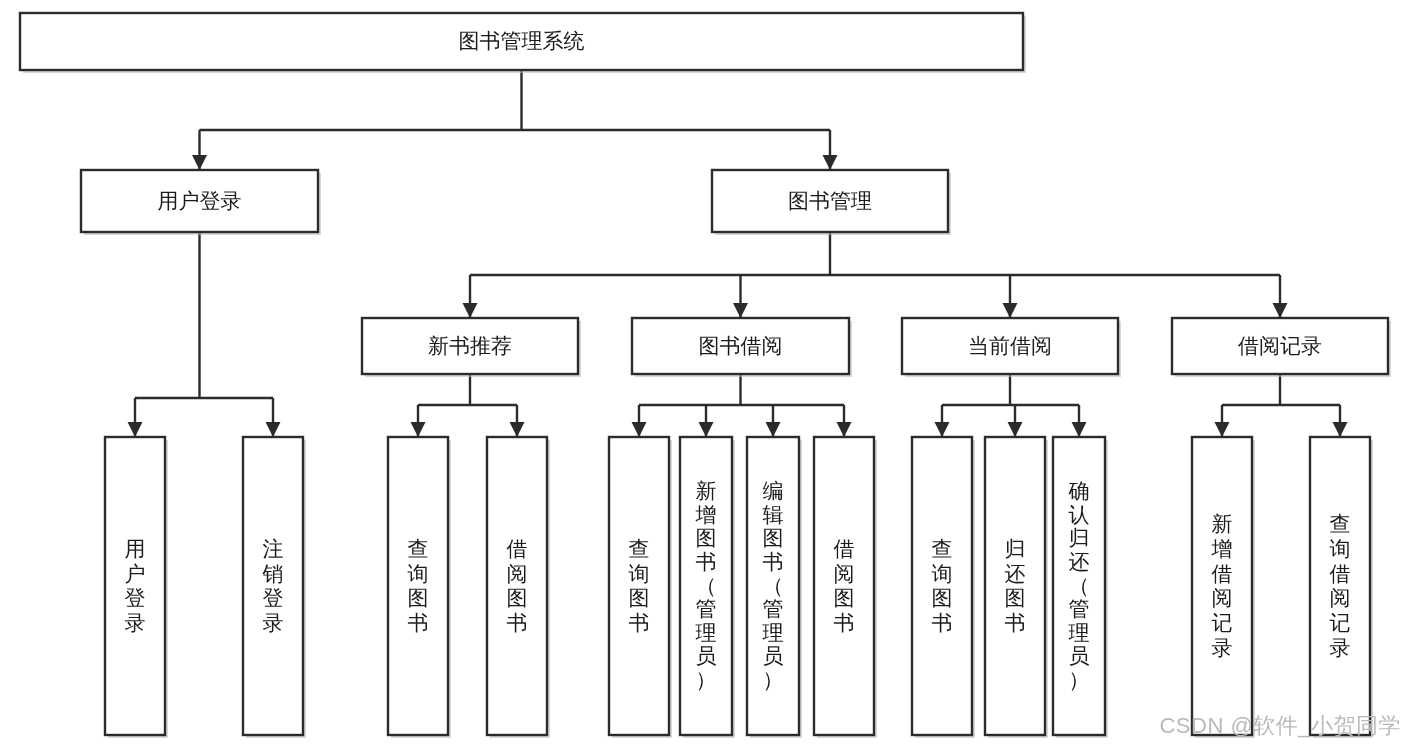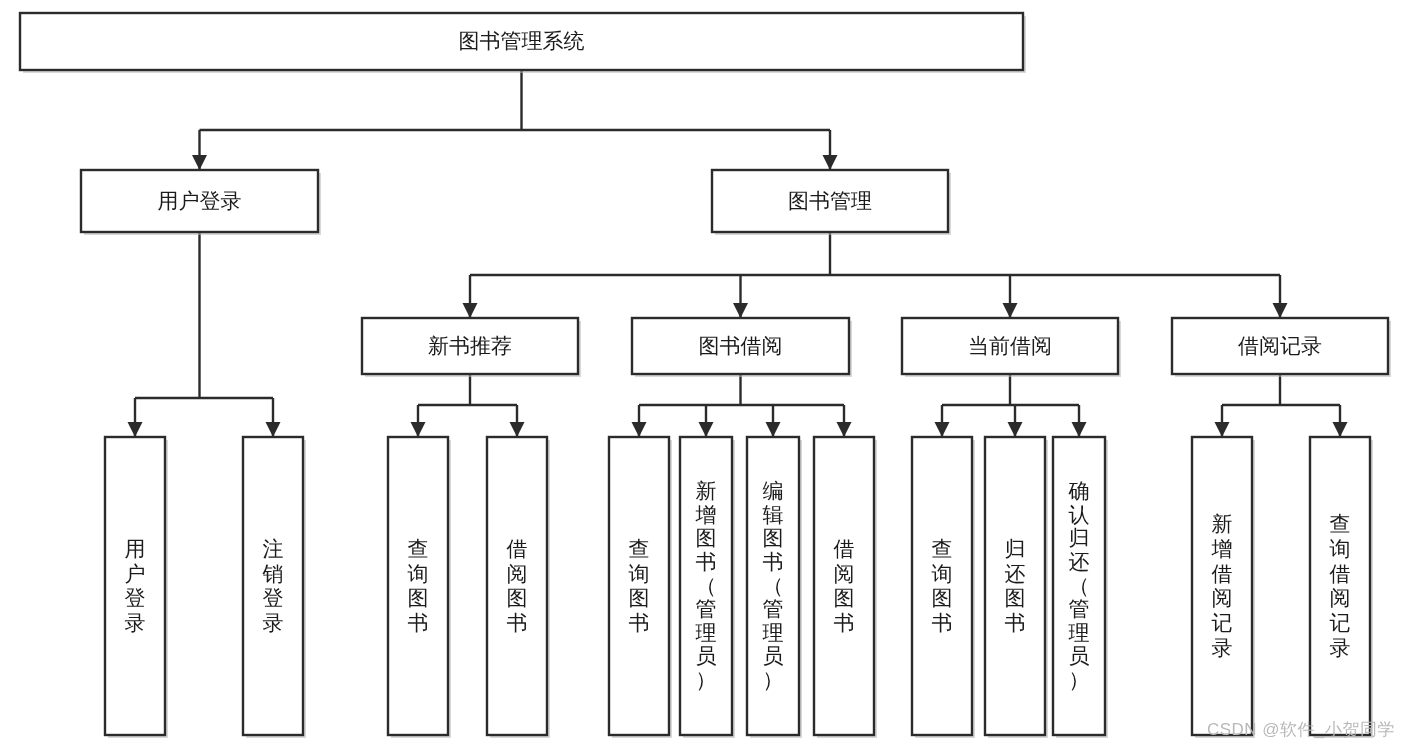--- a/index.html
+++ b/index.html
@@ -53,24 +53,24 @@
     dominant-baseline: middle;
   }
   .node-label-vertical {
     font-family: "Liberation Sans", "DejaVu Sans", sans-serif;
     fill: #1b1b1b;
     font-size: 21px;
     text-anchor: middle;
   }
   .watermark {
     position: absolute;
-    right: 10px;
+    right: 4px;
     bottom: 6px;
     font-family: "Liberation Sans", "DejaVu Sans", sans-serif;
-    font-size: 17px;
+    font-size: 22px;
     color: #b9b9b9;
     letter-spacing: 0.5px;
     white-space: nowrap;
     user-select: none;
   }
 </style>
 </head>
 <body>
 
 <div id="diagram-root">

